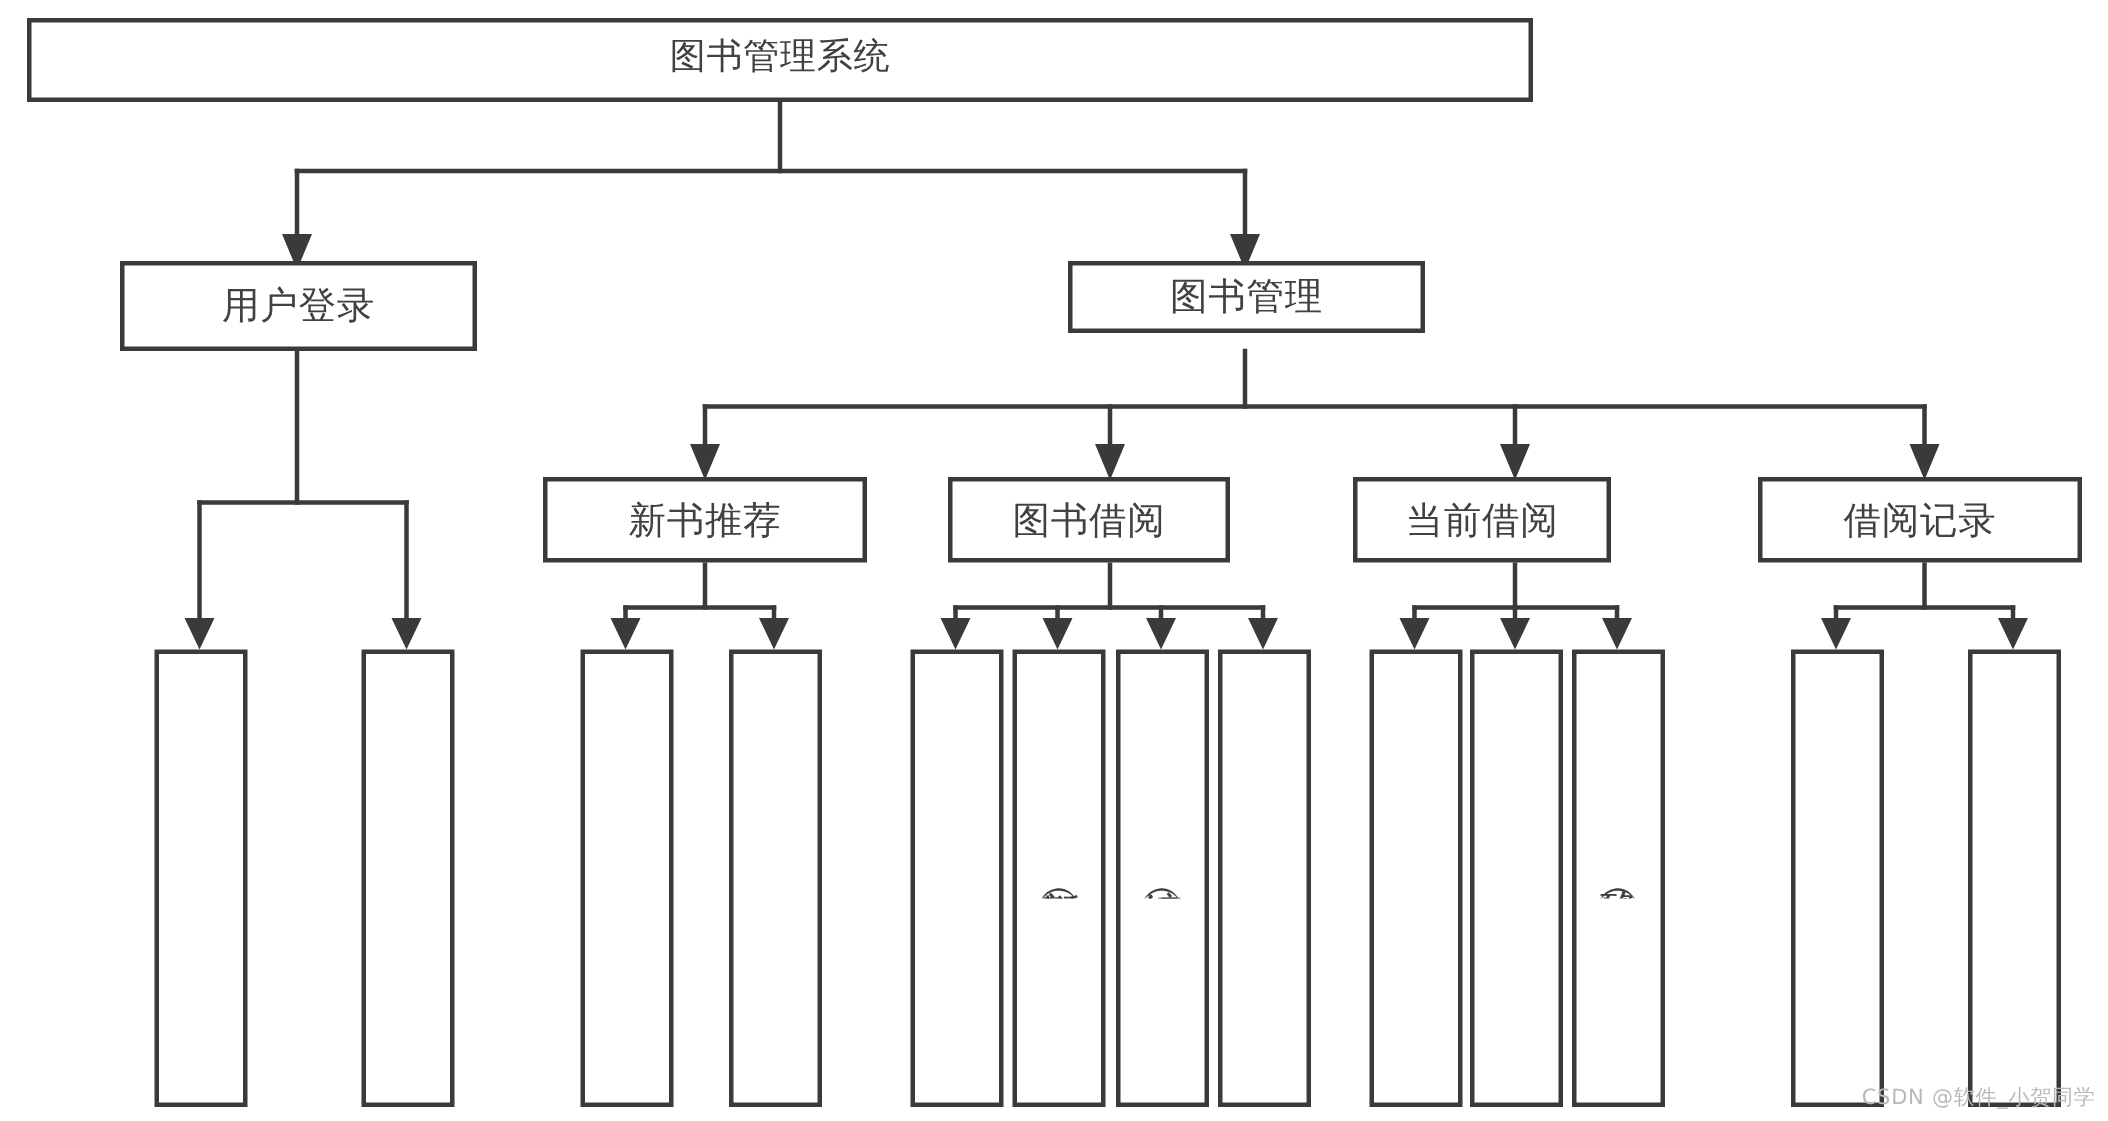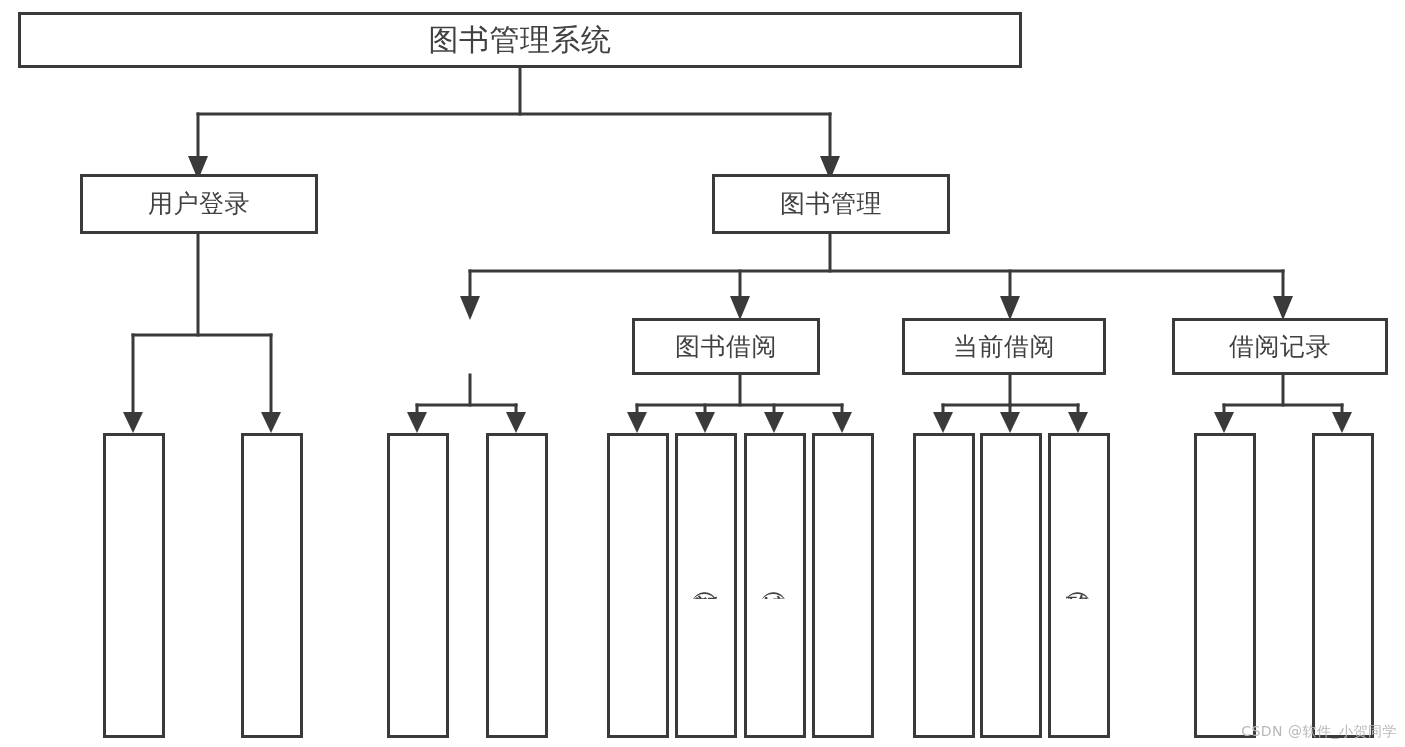--- a/index.html
+++ b/index.html
@@ -41,21 +41,21 @@
     text-align: center;
     line-height: 1.12;
     letter-spacing: 0.5px;
     color: #414141;
   }
   
   .node.h .label {
     font-size: 25px;
     white-space: nowrap;
   }
-  .node.root .label { font-size: 30px; }
+  .node.root .label { font-size: 24px; font-family: Liberation Mono, monospace; }
   
   .node.v {
     align-items: center;
     justify-content: center;
     padding: 4px 0;
   }
   .node.v .label {
     writing-mode: vertical-rl;
     text-orientation: upright;
     font-size: 27px;
@@ -164,30 +164,33 @@
   </svg>
 
   <div class="node h root" style="left:18px; top:12px; width:1004px; height:56px;">
     <span class="label">图书管理系统</span>
   </div>
 
   <div class="node h" style="left:80px; top:174px; width:238px; height:60px;">
     <span class="label">用户登录</span>
   </div>
 
-  <div class="node h" style="left:712px; top:174px; width:238px; height:60px;">
+  <div class="node h" style="left:712px; top:174px; width:238px; height:48px;">
     <span class="label">图书管理</span>
   </div>
 
+  <div class="node h" style="left:362px; top:318px; width:216px; height:57px;">
+    <span class="label">新书推荐</span>
+  </div>
 
   <div class="node h" style="left:632px; top:318px; width:188px; height:57px;">
     <span class="label">图书借阅</span>
   </div>
 
-  <div class="node h" style="left:902px; top:318px; width:204px; height:57px;">
+  <div class="node h" style="left:902px; top:318px; width:172px; height:57px;">
     <span class="label">当前借阅</span>
   </div>
 
   <div class="node h" style="left:1172px; top:318px; width:216px; height:57px;">
     <span class="label">借阅记录</span>
   </div>
 
   <div class="node v" style="left:103px; top:433px; width:62px; height:305px;">
     <span class="label">用户登录</span>
   </div>

